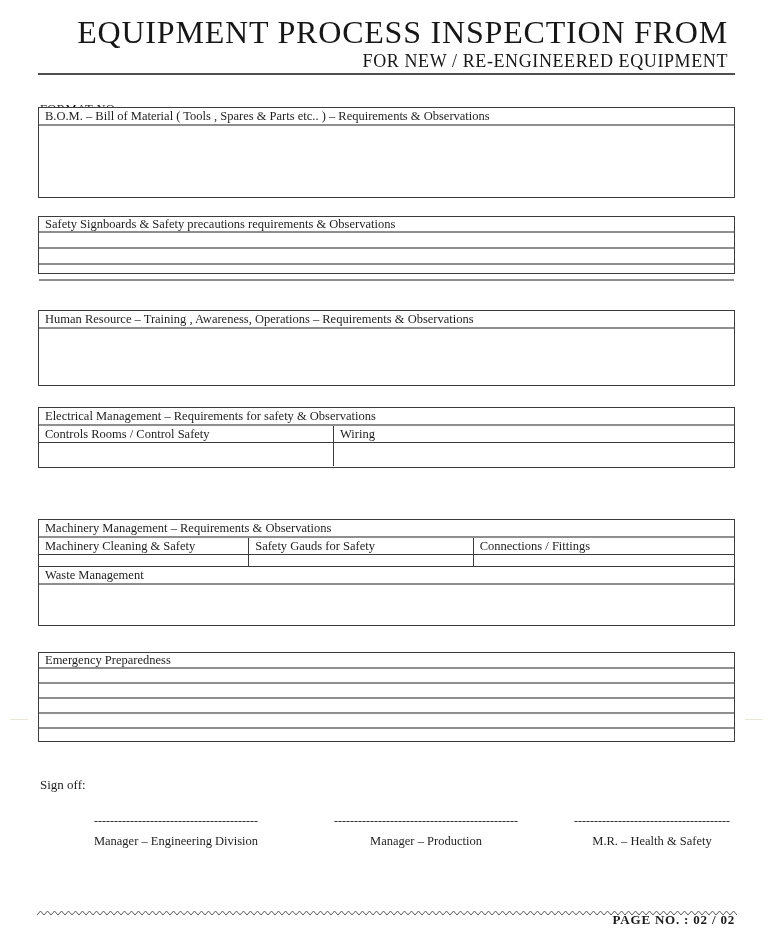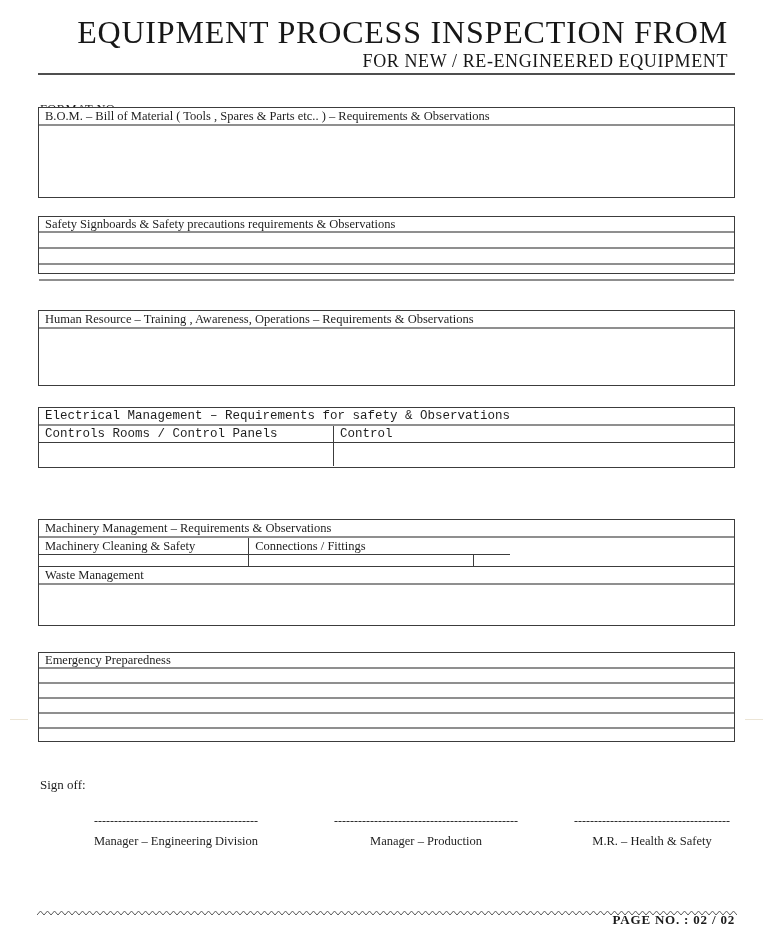--- a/index.html
+++ b/index.html
@@ -96,36 +96,37 @@
     <div class="blank-row"></div>
     <div class="blank-row"></div>
     <div class="blank-row"></div>
   </div>
 
   <div class="box" style="top:310px; height:76px;">
     <div class="sec-head">Human Resource – Training , Awareness, Operations – Requirements &amp; Observations</div>
     <div class="fill" style="height:55px;"></div>
   </div>
 
-  <div class="box" style="top:407px; height:61px;font-family:Liberation Mono, monospace;">
+  <div class="box" style="top:407px; height:61px;">
     <div class="sec-head">Electrical Management – Requirements for safety &amp; Observations</div>
     <div class="cols">
-      <div class="cell colhead el-c1">Controls Rooms / Control Panels</div>
-      <div class="cell colhead el-c2">Control</div>
+      <div class="cell colhead el-c1">Controls Rooms / Control Safety</div>
+      <div class="cell colhead el-c2">Wiring</div>
     </div>
     <div class="body-cells" style="height:23px;">
       <div class="cell el-c1"></div>
       <div class="cell el-c2"></div>
     </div>
   </div>
 
   <div class="box" style="top:487px; height:61px;margin-top:32px;">
     <div class="sec-head">Machinery Management – Requirements &amp; Observations</div>
     <div class="cols">
       <div class="cell colhead mc-c1">Machinery Cleaning &amp; Safety</div>
+      <div class="cell colhead mc-c2">Safety Gauds for Safety</div>
       <div class="cell colhead mc-c3">Connections / Fittings</div>
     </div>
     <div class="body-cells" style="height:23px;">
       <div class="cell mc-c1"></div>
       <div class="cell mc-c2"></div>
       <div class="cell mc-c3"></div>
     </div>
   </div>
 
   <div class="box" style="top:566px; height:60px;">

